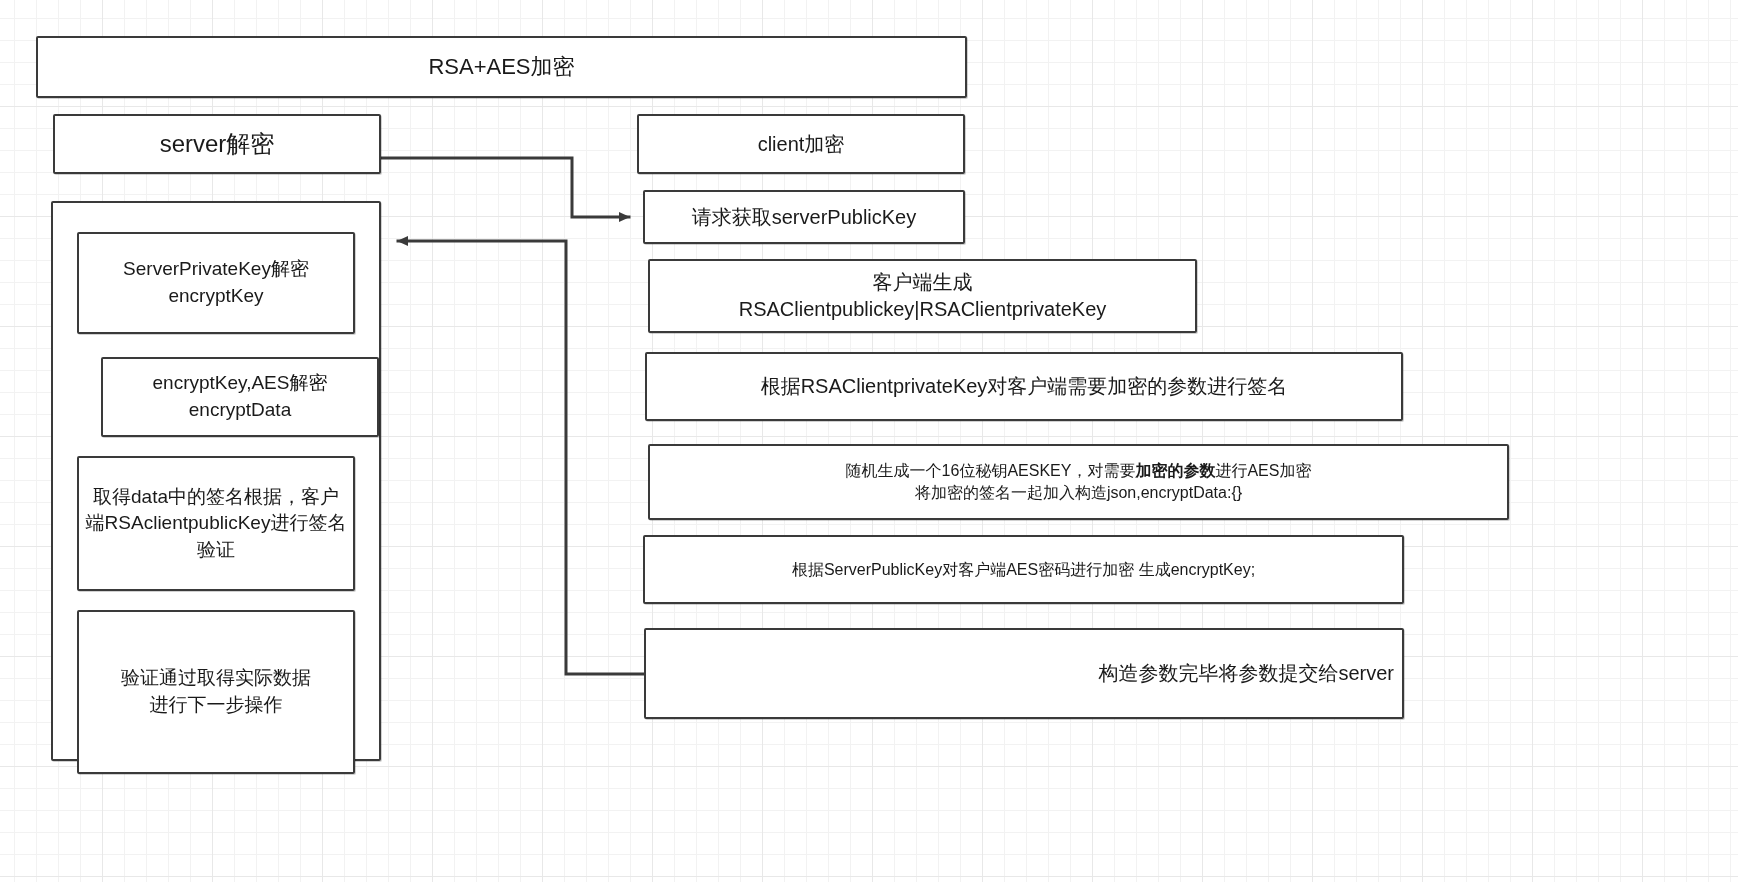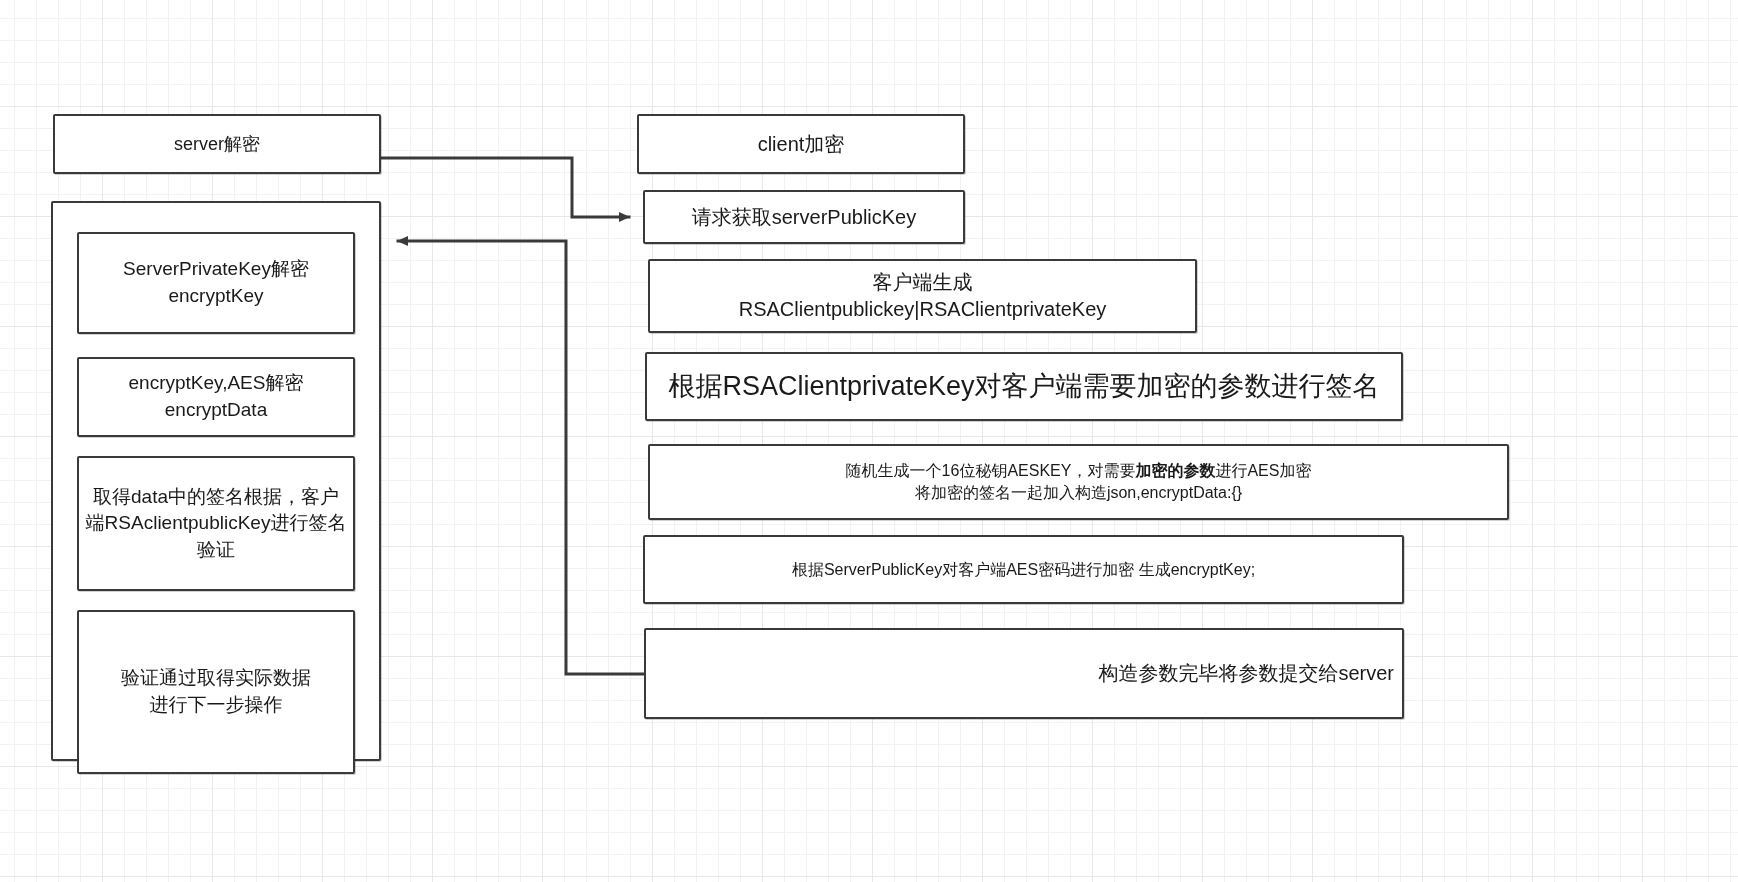--- a/index.html
+++ b/index.html
@@ -59,21 +59,21 @@
     width: 931px;
     height: 62px;
     font-size: 22px;
   }
 
   #header-server {
     left: 53px;
     top: 114px;
     width: 328px;
     height: 60px;
-    font-size: 18px;
+    font-size: 24px;
   }
 
   #header-client {
     left: 637px;
     top: 114px;
     width: 328px;
     height: 60px;
     font-size: 20px;
   }
 
@@ -102,32 +102,32 @@
     left: 24px;
     width: 278px;
     box-shadow: 1px 1px 0 rgba(0,0,0,0.18);
   }
   .inner-node .txt {
     white-space: pre-line;
     padding: 0 6px;
   }
 
   #sbox-0 { top: 29px;  height: 102px; }
-  #sbox-1 { top: 154px; height: 80px; }
+  #sbox-1 { top: 154px; height: 80px; margin-left: 24px; }
   #sbox-2 { top: 253px; height: 135px; }
   #sbox-3 { top: 407px; height: 164px; }
 
   #rbox-0 {
     left: 643px; top: 190px; width: 322px; height: 54px; font-size: 20px;
   }
   #rbox-1 {
     left: 648px; top: 259px; width: 549px; height: 74px; font-size: 20px;
   }
   #rbox-2 {
-    left: 645px; top: 352px; width: 758px; height: 69px; font-size: 27px;
+    left: 645px; top: 352px; width: 758px; height: 69px; font-size: 20px;
   }
   #rbox-3 {
     left: 648px; top: 444px; width: 861px; height: 76px; font-size: 16px;
   }
   #rbox-4 {
     left: 643px; top: 535px; width: 761px; height: 69px; font-size: 16px;
   }
   #rbox-5 {
     left: 644px; top: 628px; width: 760px; height: 91px; font-size: 20px; justify-content: flex-end;
   }
@@ -156,20 +156,23 @@
       <marker id="arrow-left-head" markerWidth="12" markerHeight="12" refX="10" refY="5" orient="auto" markerUnits="userSpaceOnUse">
         <path d="M0,0 L11,5 L0,10 z" fill="#3a3a3a"></path>
       </marker>
     </defs>
 
     <path d="M381,158 L572,158 L572,217 L629,217" fill="none" stroke="#3a3a3a" stroke-width="3" stroke-linecap="square" stroke-linejoin="miter" marker-end="url(#arrow-right)"></path>
 
     <path d="M644,674 L566,674 L566,241 L398,241" fill="none" stroke="#3a3a3a" stroke-width="3" stroke-linecap="square" stroke-linejoin="miter" marker-end="url(#arrow-left-head)"></path>
   </svg>
 
+  <div class="node" id="title-box">
+    <span class="txt">RSA+AES加密</span>
+  </div>
 
   <div class="node" id="header-server">
     <span class="txt">server解密</span>
   </div>
 
   <div class="node" id="header-client">
     <span class="txt">client加密</span>
   </div>
 
   <div class="node" id="server-container">

